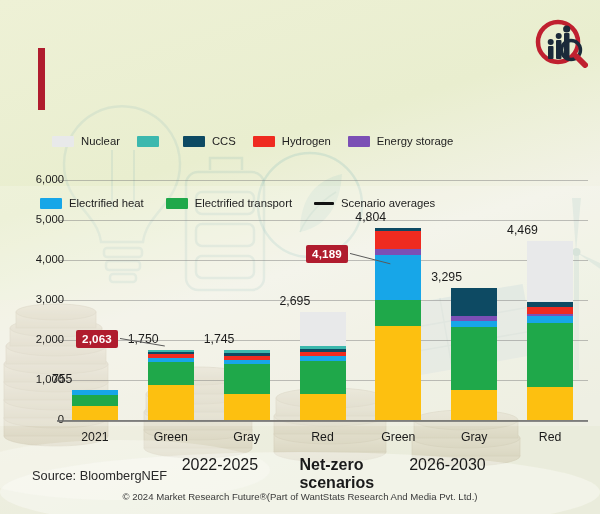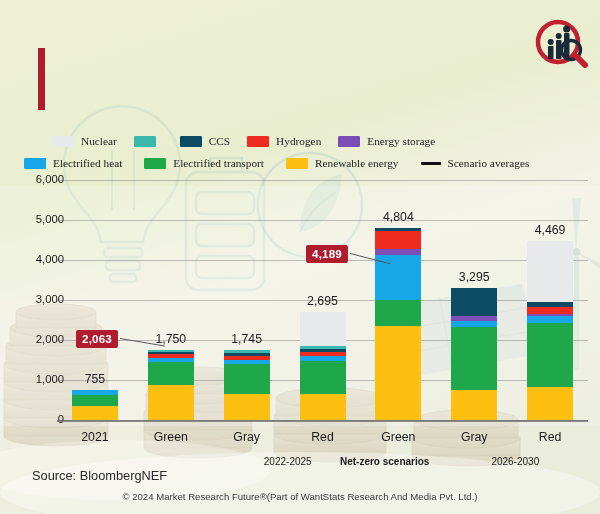--- a/index.html
+++ b/index.html
@@ -30,22 +30,22 @@
     line-height: 1.22; letter-spacing: -0.2px;
   }
   #logo { position: absolute; right: 12px; top: 16px; width: 56px; height: 52px; }
 
   
   #legend {
     position: absolute; left: 0; top: 130px; width: 600px; z-index: 6;
     font-size: 11.3px; color: #222;
   }
   .legend-row { display: flex; align-items: center; padding: 0 0 0 52px; height: 22px; }
-  .legend-row.row2 { padding-left: 24px; }
-  .legend-item { display: flex; align-items: center; white-space: nowrap; font-family: Liberation Serif, serif; }
+  .legend-row.row2 { padding-left: 40px; margin-top: 40px; }
+  .legend-item { display: flex; align-items: center; white-space: nowrap; }
   .sw { width: 22px; height: 11px; margin-right: 7px; flex: 0 0 auto; border-radius: 1px; }
   .sw.line { height: 3px; width: 20px; background: #111 !important; }
   .legend-item + .legend-item { margin-left: 17px; }
   .row2 .legend-item + .legend-item { margin-left: 22px; }
 
   
   #plot {
     position: absolute; left: 0; top: 180px; width: 600px; height: 240px; z-index: 4;
   }
   .gridline {
@@ -61,40 +61,40 @@
     background: rgba(110,110,110,0.8);
   }
 
   .bar {
     position: absolute; bottom: 0; width: 46px;
     display: flex; flex-direction: column-reverse;
   }
   .seg { width: 100%; }
   .bar-total {
     position: absolute; width: 86px; left: 50%; transform: translateX(-50%);
-    text-align: center; font-size: 12.3px; color: #1b1b1b; font-weight: normal;
+    font-size: 12.3px; color: #1b1b1b; font-weight: normal;
   }
 
   
   .avg-badge {
     position: absolute; z-index: 9;
     background: #b01c2e; color: #fff; font-size: 11.6px; font-weight: bold;
     padding: 2px 6px 3px; border-radius: 2px; letter-spacing: 0.2px;
   }
   #leaders { position: absolute; inset: 0; z-index: 8; pointer-events: none; }
 
   
   #xaxis { position: absolute; left: 0; top: 420px; width: 600px; height: 56px; z-index: 6; }
   .xtick {
     position: absolute; top: 10px; width: 86px; text-align: center;
     font-size: 12.3px; color: #1a1a1a;
   }
   .grouplabel {
-    position: absolute; top: 36px; width: 130px; text-align: right;
-    font-size: 10px; color: #1a1a1a;
+    position: absolute; top: 36px; width: 130px; text-align: left;
+    font-size: 16px; color: #1a1a1a;
   }
   .grouplabel.bold { font-weight: bold; }
 
   
   #source {
     position: absolute; left: 32px; top: 468px; z-index: 7;
     font-size: 12.8px; color: #2a2a2a;
   }
   #copyright {
     position: absolute; left: 0; top: 491px; width: 600px; text-align: center;
@@ -262,24 +262,20 @@
   <div class="legend-row row2">
       <div class="legend-item">
         <span class="sw" style="background: rgb(23, 166, 232);"></span>
         <span>Electrified heat</span>
       </div>
       <div class="legend-item">
         <span class="sw" style="background: rgb(31, 168, 74);"></span>
         <span>Electrified transport</span>
       </div>
       <div class="legend-item">
-        <span class="sw" style="background: rgb(253, 192, 16);"></span>
-        <span>Renewable energy</span>
-      </div>
-      <div class="legend-item">
         <span class="sw line" style="background: rgb(17, 17, 17);"></span>
         <span>Scenario averages</span>
       </div>
     </div>
 </div>
 
 <div id="plot">
   <div id="gridlines">
       <div class="gridline" style="top: 240px;"></div>
       <div class="gridline" style="top: 200px;"></div>

